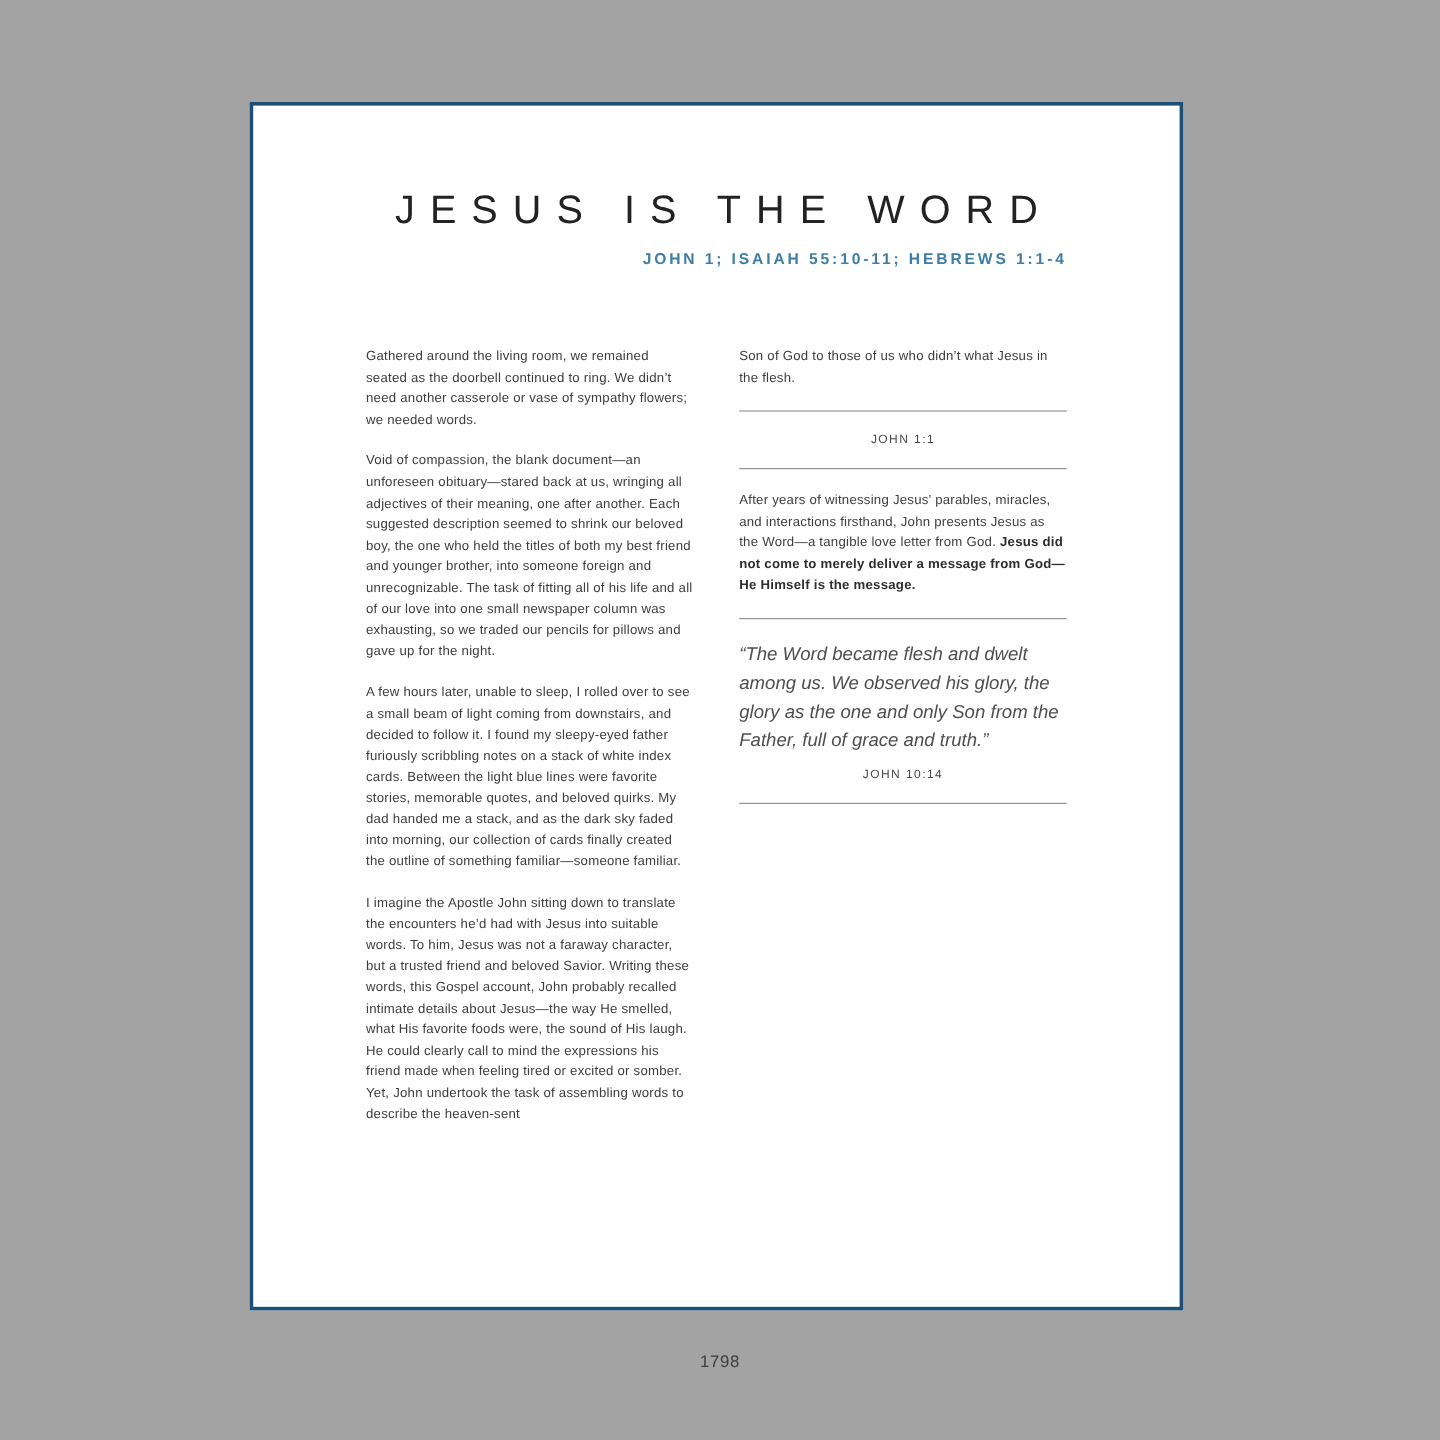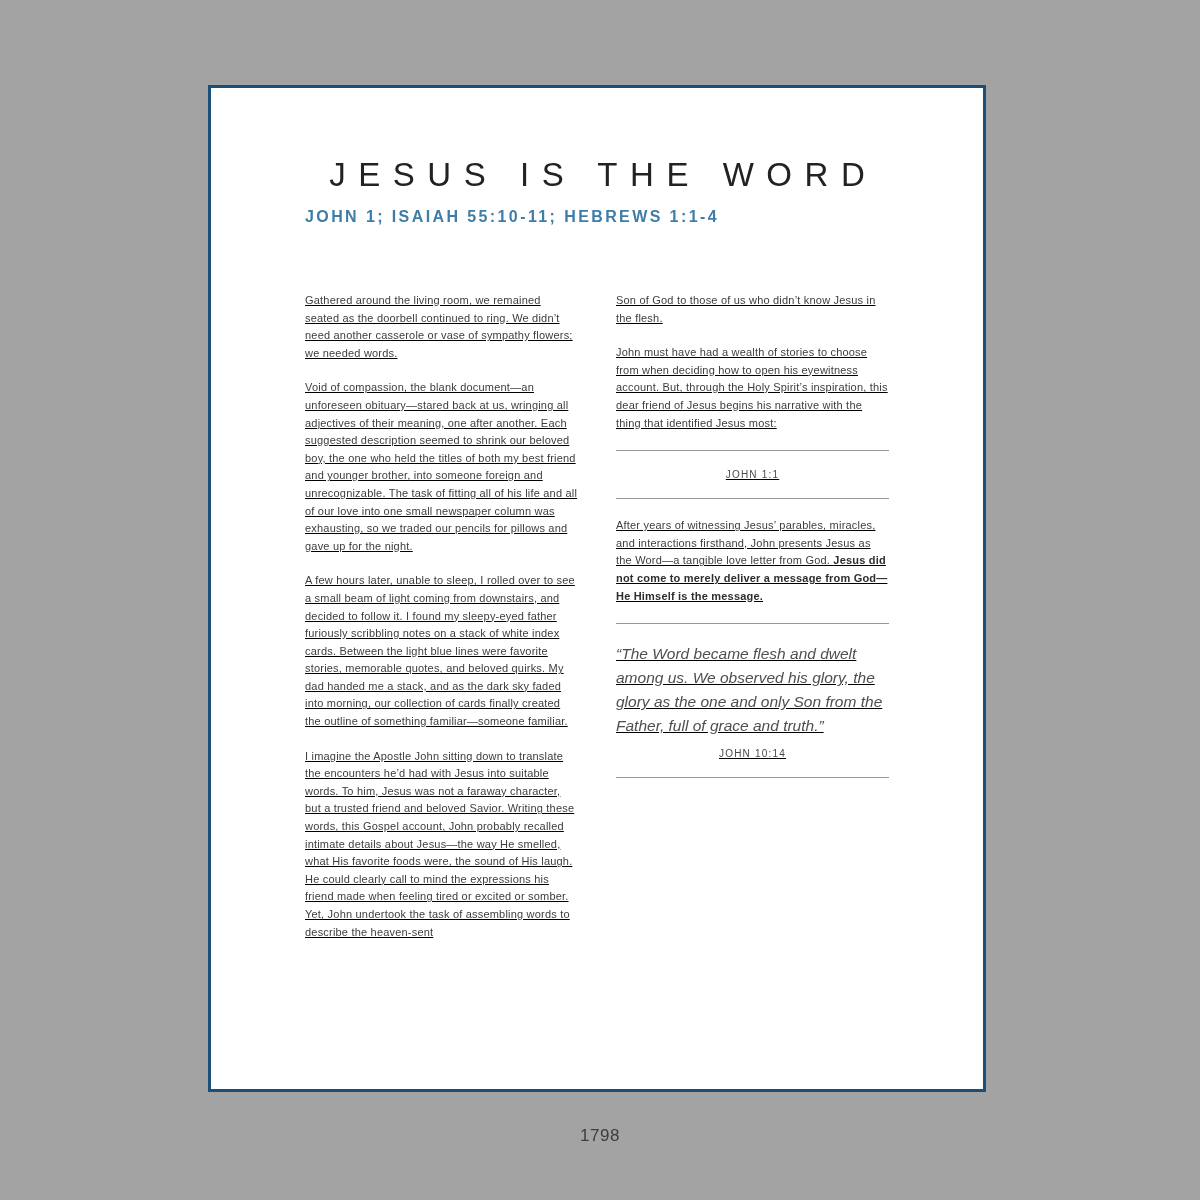--- a/index.html
+++ b/index.html
@@ -33,31 +33,30 @@
     text-align: center;
     font-size: 33px;
     font-weight: normal;
     letter-spacing: 0.38em;
     color: #222222;
     white-space: nowrap;
     margin-right: -0.38em; 
   }
   .subtitle {
     margin-top: 14px;
-    text-align: left;
-    font-size: 16px;
+    text-align: right;
+    font-size: 13px;
     font-weight: bold;
     letter-spacing: 2.4px;
     color: #3e7da7;
   }
   .columns {
     margin-top: 66px;
     display: flex;
     gap: 38px;
-    text-decoration: underline;
   }
   .col {
     flex: 1 1 0;
     min-width: 0;
   }
   .col p {
     margin: 0 0 17px 0;
     font-size: 11px;
     line-height: 1.6;
     color: #3d3d3d;
@@ -86,21 +85,21 @@
   .reflection strong {
     font-weight: bold;
     color: #2e2e2e;
   }
   .page-number {
     position: absolute;
     left: 0;
     right: 0;
     top: 1126px;
     text-align: center;
-    font-size: 17px;
+    font-size: 14px;
     color: #3d3d3d;
     letter-spacing: 0.5px;
   }
 </style>
 </head>
 <body>
 
 <div class="canvas">
   <div class="frame">
 
@@ -111,22 +110,21 @@
     <div class="columns">
 
       <div class="col">
         <p>Gathered around the living room, we remained seated as the doorbell continued to ring. We didn’t need another casserole or vase of sympathy flowers; we needed words.</p>
         <p>Void of compassion, the blank document—an unforeseen obituary—stared back at us, wringing all adjectives of their meaning, one after another. Each suggested description seemed to shrink our beloved boy, the one who held the titles of both my best friend and younger brother, into someone foreign and unrecognizable. The task of fitting all of his life and all of our love into one small newspaper column was exhausting, so we traded our pencils for pillows and gave up for the night.</p>
         <p>A few hours later, unable to sleep, I rolled over to see a small beam of light coming from downstairs, and decided to follow it. I found my sleepy-eyed father furiously scribbling notes on a stack of white index cards. Between the light blue lines were favorite stories, memorable quotes, and beloved quirks. My dad handed me a stack, and as the dark sky faded into morning, our collection of cards finally created the outline of something familiar—someone familiar.</p>
         <p>I imagine the Apostle John sitting down to translate the encounters he’d had with Jesus into suitable words. To him, Jesus was not a faraway character, but a trusted friend and beloved Savior. Writing these words, this Gospel account, John probably recalled intimate details about Jesus—the way He smelled, what His favorite foods were, the sound of His laugh. He could clearly call to mind the expressions his friend made when feeling tired or excited or somber. Yet, John undertook the task of assembling words to describe the heaven-sent</p>
       </div>
 
       <div class="col">
-        <p>Son of God to those of us who didn’t know Jesus in the flesh.</p>
-        <p>John must have had a wealth of stories to choose from when deciding how to open his eyewitness account. But, through the Holy Spirit’s inspiration, this dear friend of Jesus begins his narrative with the thing that identified Jesus most:</p>
+        <p>Son of God to those of us who didn’t what Jesus in the flesh.</p>
 
         <hr class="divider">
 
         <div class="citation">JOHN 1:1</div>
 
         <hr class="divider">
 
         <p class="reflection"><span>After years of witnessing Jesus’ parables, miracles, and interactions firsthand, John presents Jesus as the Word—a tangible love letter from God. </span><strong>Jesus did not come to merely deliver a message from God—He Himself is the message.</strong></p>
 
         <hr class="divider">

